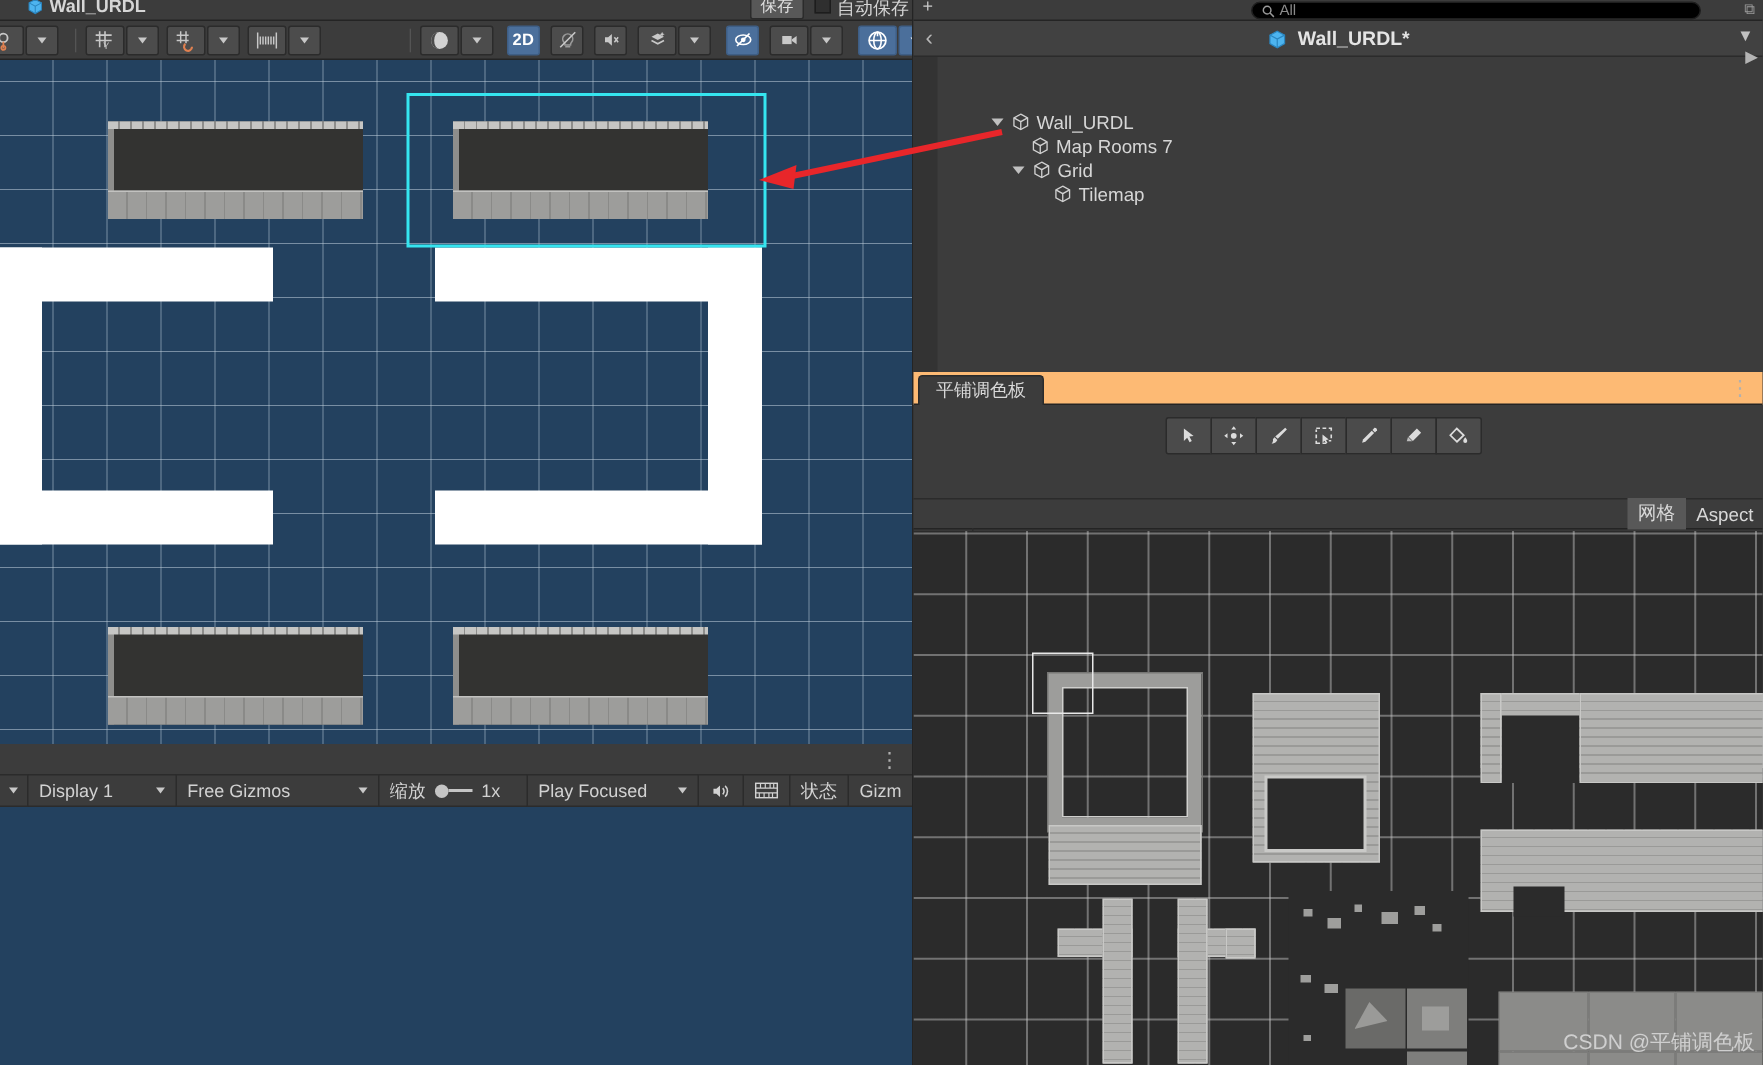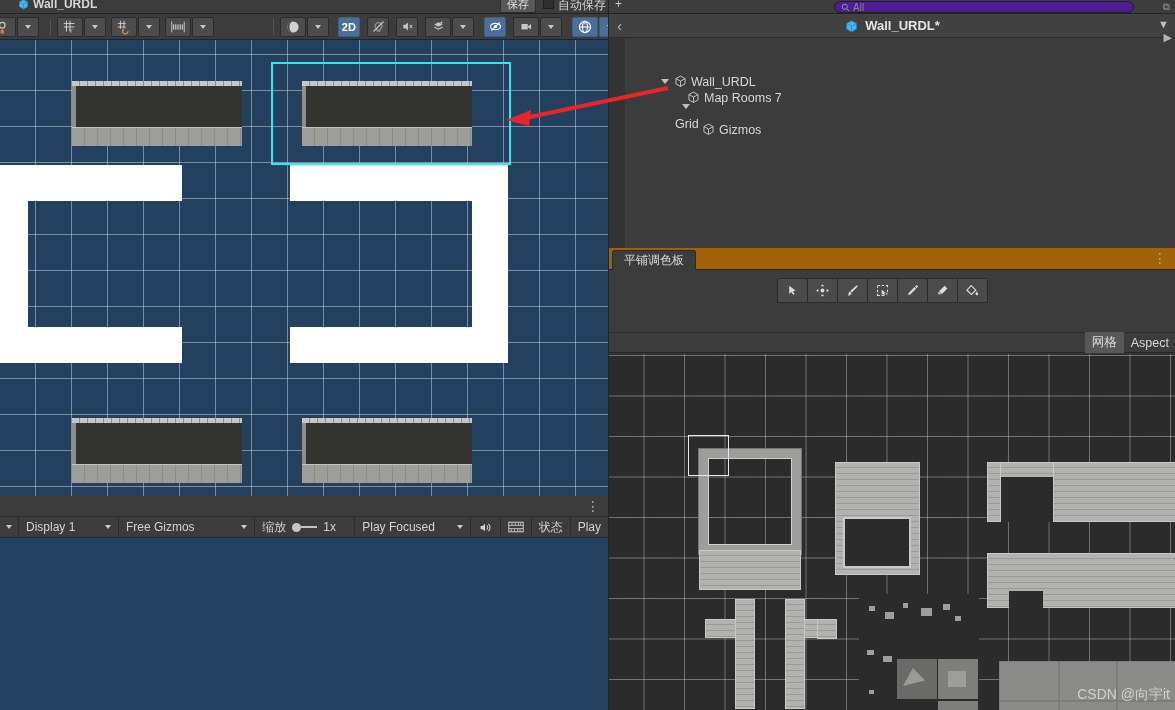--- a/index.html
+++ b/index.html
@@ -73,39 +73,39 @@
   #game-canvas { position:absolute; left:0; top:538px; width:608px; height:172px; background:#1e3550; }
   #game-canvas-inner { position:absolute; inset:0; background:#23415f; }
 
   
   #right-col { position:absolute; left:608px; top:0; width:567px; height:710px; background:#383838;
     border-left:1px solid #242424;}
   #hier-topstrip { position:absolute; left:0; top:0; width:567px; height:14px; background:#3c3c3c;
     border-bottom:1px solid #242424;}
   #hier-plus { position:absolute; left:6px; top:-3px; font-size:12px; color:#c8c8c8;}
   #hier-search { position:absolute; left:225px; top:1px; width:300px; height:12px;
-    background:#4c1d95; border:1px solid #1f1f1f; border-radius:6px; display:flex; align-items:center;
+    background:#000000; border:1px solid #1f1f1f; border-radius:6px; display:flex; align-items:center;
     padding-left:6px; font-size:10px; color:#8a8a8a;}
   #hier-lockico { position:absolute; right:6px; top:1px; color:#9a9a9a; font-size:10px;}
 
   #hier-breadcrumb { position:absolute; left:0; top:14px; width:567px; height:24px; background:#414141;
     border-bottom:1px solid #2b2b2b; display:flex; align-items:center; justify-content:center;}
   #bc-back { position:absolute; left:8px; top:3px; color:#b7b7b7; font-size:15px; line-height:17px;}
   #bc-title { font-size:13px; font-weight:bold; color:#e4e4e4; display:flex; align-items:center; gap:5px;}
   #hier-rightcaret { position:absolute; right:6px; top:18px; color:#c0c0c0; font-size:11px;}
 
   #hier-body { position:absolute; left:0; top:38px; width:567px; height:210px; background:#3c3c3c; }
   #hier-gutter { position:absolute; left:0; top:0; width:16px; height:210px; background:#333333;}
   .hrow { position:absolute; height:19px; display:flex; align-items:center; font-size:12.5px;
      color:#d6d6d6; gap:4px; white-space:nowrap;}
   .tri { width:0;height:0;border-left:4.5px solid transparent;border-right:4.5px solid transparent;
      border-top:5px solid #c0c0c0; margin-right:1px;}
 
   
-  #tp-tabbar { position:absolute; left:0; top:248px; width:567px; height:22px; background:#a16207;
+  #tp-tabbar { position:absolute; left:0; top:248px; width:567px; height:22px; background:#fdba74;
      border-bottom:1px solid #242424;}
   #tp-tab { position:absolute; left:3px; top:2px; height:20px; background:#3c3c3c;
      border:1px solid #2b2b2b; border-bottom:none; border-radius:3px 3px 0 0;
      padding:0 11px; display:flex; align-items:center; font-size:12px; color:#d8d8d8;}
   #tp-kebab { position:absolute; right:8px; top:252px; color:#b0b0b0; font-size:14px; line-height:12px;}
   #tp-panel { position:absolute; left:0; top:270px; width:567px; height:62px; background:#3c3c3c;}
   #tp-tools { position:absolute; left:168px; top:8px; display:flex; }
   .tp-tool { width:31px; height:25px; background:#4b4b4b; border:1px solid #2b2b2b;
      margin-right:-1px; display:flex; align-items:center; justify-content:center; color:#d8d8d8;}
   .tp-tool:first-child{border-radius:2px 0 0 2px;}
@@ -354,21 +354,21 @@
       <div class="gt-cell">
         <svg width="16" height="12" viewBox="0 0 20 14">
             <rect x="1" y="1" width="18" height="12" fill="none" stroke="#d2d2d2" stroke-width="1.2"></rect>
             <path d="M1 5h18M1 9h18M5 1v4M9 1v4M13 1v4M16 1v4M4 9v4M8 9v4M12 9v4M15 9v4" stroke="#d2d2d2" stroke-width="1"></path>
           </svg>
       </div>
       <div class="gt-cell">
         <span>状态</span>
       </div>
       <div class="gt-cell nb">
-        <span>Play</span>
+        <span>Gizm</span>
       </div>
     </div>
     <div id="game-canvas">
       <div id="game-canvas-inner"></div>
     </div>
   </div>
 
   <div id="right-col">
 
     <div id="hier-topstrip">
@@ -410,35 +410,35 @@
       </div>
 
       <div class="hrow" style="left:78px; top:50px;">
         <svg width="13" height="13" viewBox="0 0 16 16">
             <path d="M8 1.4l5.6 3v6.6L8 14 2.4 11V4.4z" fill="none" stroke="#d0d0d0" stroke-width="1.1"></path>
             <path d="M2.4 4.4L8 7.5l5.6-3.1M8 7.5V14" stroke="#d0d0d0" stroke-width="1.1" fill="none"></path>
           </svg>
         <span>Map Rooms 7</span>
       </div>
 
-      <div class="hrow" style="left:66px; top:66px;flex-direction:column;">
+      <div class="hrow" style="left:66px; top:66px;">
         <i class="tri"></i>
         <svg width="13" height="13" viewBox="0 0 16 16">
             <path d="M8 1.4l5.6 3v6.6L8 14 2.4 11V4.4z" fill="none" stroke="#d0d0d0" stroke-width="1.1"></path>
             <path d="M2.4 4.4L8 7.5l5.6-3.1M8 7.5V14" stroke="#d0d0d0" stroke-width="1.1" fill="none"></path>
           </svg>
         <span>Grid</span>
       </div>
 
       <div class="hrow" style="left:93px; top:82px;">
         <svg width="13" height="13" viewBox="0 0 16 16">
             <path d="M8 1.4l5.6 3v6.6L8 14 2.4 11V4.4z" fill="none" stroke="#d0d0d0" stroke-width="1.1"></path>
             <path d="M2.4 4.4L8 7.5l5.6-3.1M8 7.5V14" stroke="#d0d0d0" stroke-width="1.1" fill="none"></path>
           </svg>
-        <span>Gizmos</span>
+        <span>Tilemap</span>
       </div>
     </div>
 
     <div id="tp-tabbar">
       <div id="tp-tab">平铺调色板</div>
     </div>
     <div id="tp-kebab">⋮</div>
 
     <div id="tp-panel">
       <div id="tp-tools">
@@ -539,21 +539,21 @@
 
       <div class="floor-tile" style="left:390px;top:307px;width:60px;height:40px;"></div>
       <div class="floor-tile" style="left:450px;top:307px;width:58px;height:40px;"></div>
       <div class="floor-tile" style="left:508px;top:307px;width:59px;height:40px;"></div>
       <div class="floor-tile" style="left:390px;top:347px;width:60px;height:11px;"></div>
       <div class="floor-tile" style="left:450px;top:347px;width:58px;height:11px;"></div>
       <div class="floor-tile" style="left:508px;top:347px;width:59px;height:11px;"></div>
 
       <div id="tp-cursor" style="left:79px; top:81px; width:41px; height:41px;"></div>
 
-      <div id="csdn">CSDN @向宇it</div>
+      <div id="csdn">CSDN @平铺调色板</div>
     </div>
     <span id="tp-rightcaret">▶</span>
   </div>
 
   <svg id="red-arrow" width="1175" height="710">
     <line x1="668" y1="88" x2="525" y2="118" stroke="#e8262a" stroke-width="4"></line>
     <polygon points="506,120 531,110 529,126" fill="#e8262a"></polygon>
   </svg>
 
 </div>

